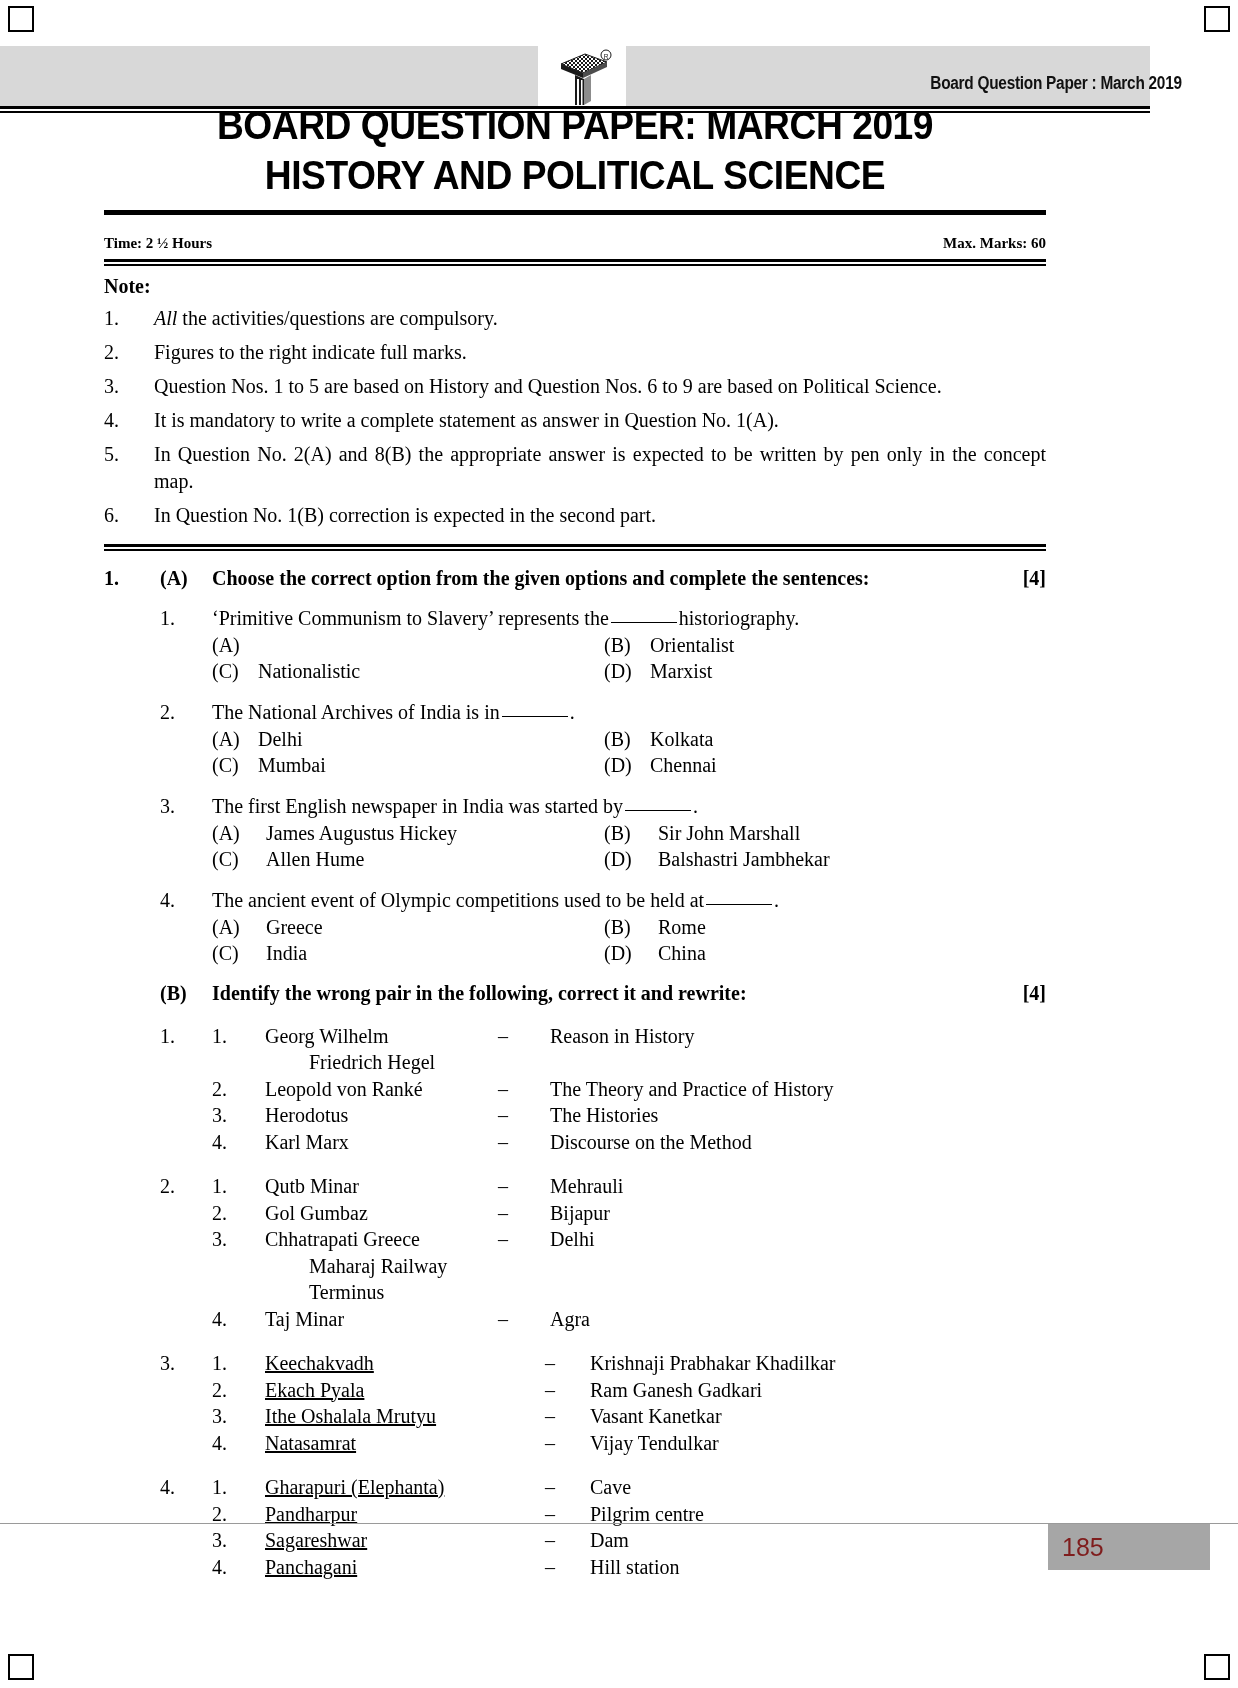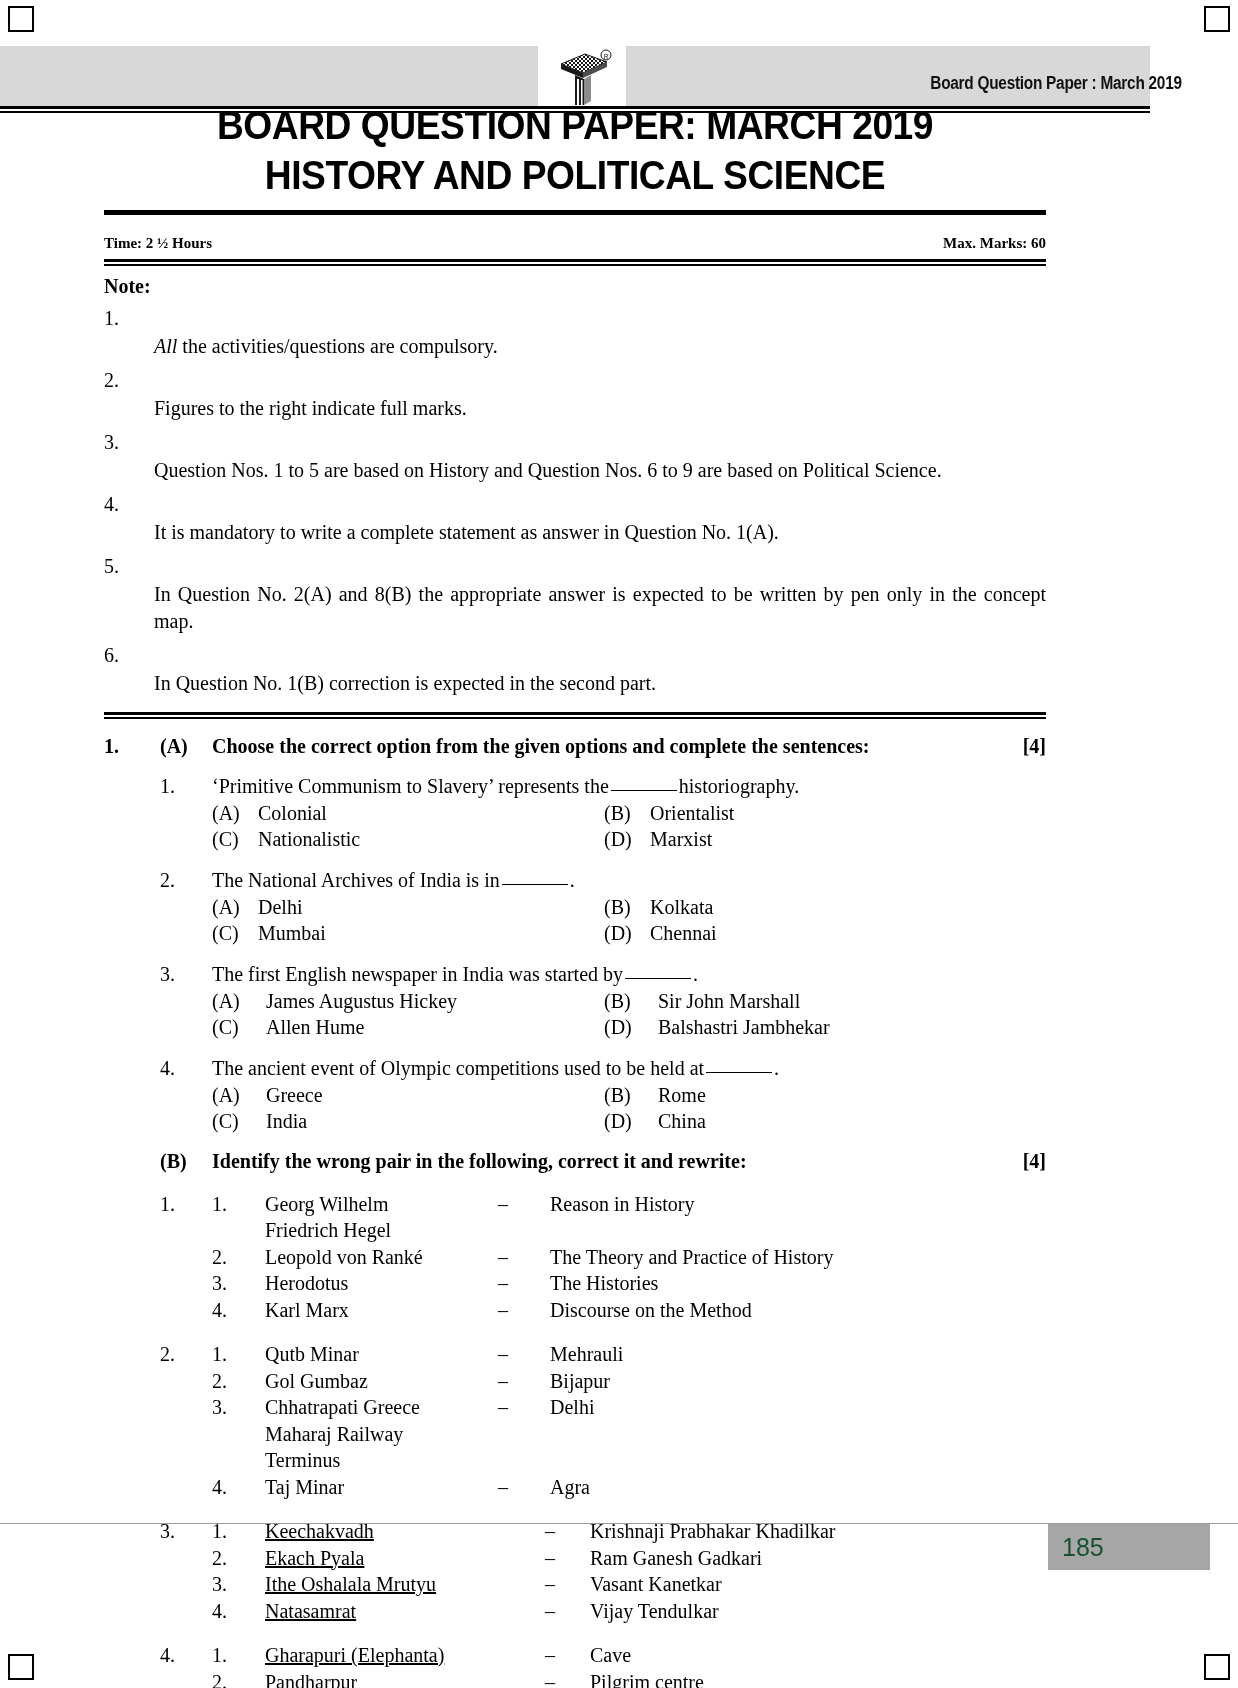--- a/index.html
+++ b/index.html
@@ -144,21 +144,20 @@
     margin-top: 7px;
   }
   .note-num {
     width: 50px;
     flex: 0 0 50px;
   }
   .note-text {
     flex: 1;
     text-align: justify;
     text-justify: inter-word;
-    margin-top: 28px;
   }
   .note-text.no-justify { text-align: left; }
   .note-text i { font-style: italic; }
 
   .section-rule-thick {
     margin-top: 15px;
     height: 3px;
     background: #000;
   }
   .section-rule-thin {
@@ -240,20 +239,21 @@
   .pair-dash {
     flex: 0 0 52px;
   }
   .pairgroup.shift-right .pair-left { flex: 0 0 280px; text-decoration: underline; }
   .pairgroup.shift-right .pair-dash { flex: 0 0 45px; }
   .pair-right {
     flex: 1;
   }
   .pair-cont {
     line-height: 26.5px;
+    margin-left: 44px;
   }
 
   
   .footer-rule {
     position: absolute;
     left: 0;
     bottom: 164px;
     width: 1238px;
     height: 1.5px;
     background: #9a9a9a;
@@ -264,21 +264,21 @@
     bottom: 118px;
     width: 162px;
     height: 46px;
     background: #a6a6a6;
     display: flex;
     align-items: center;
   }
   .footer-pagenum {
     font-family: "Liberation Sans", "DejaVu Sans", sans-serif;
     font-size: 25px;
-    color: #14532d;
+    color: #7f1d1d;
     padding-left: 14px;
   }
 </style>
 </head>
 <body>
 
 <div class="crop-mark crop-tl"></div>
 <div class="crop-mark crop-tr"></div>
 <div class="crop-mark crop-bl"></div>
 <div class="crop-mark crop-br"></div>
@@ -372,21 +372,20 @@
 
   <div class="mcq">
     <div class="mcq-stem">
       <div class="mcq-num">1.</div>
       <div class="mcq-stem-text"><span>‘Primitive Communism to Slavery’ represents the</span><span class="blank-rule"></span><span>historiography.</span></div>
     </div>
     <div class="mcq-options">
       <div class="mcq-opt-row">
         <div class="mcq-opt col-left">
           <span class="mcq-opt-key">(A)</span>
-          <span class="mcq-opt-val">Colonial</span>
         </div>
         <div class="mcq-opt col-right">
           <span class="mcq-opt-key">(B)</span>
           <span class="mcq-opt-val">Orientalist</span>
         </div>
       </div>
       <div class="mcq-opt-row">
         <div class="mcq-opt col-left">
           <span class="mcq-opt-key">(C)</span>
           <span class="mcq-opt-val">Nationalistic</span>

